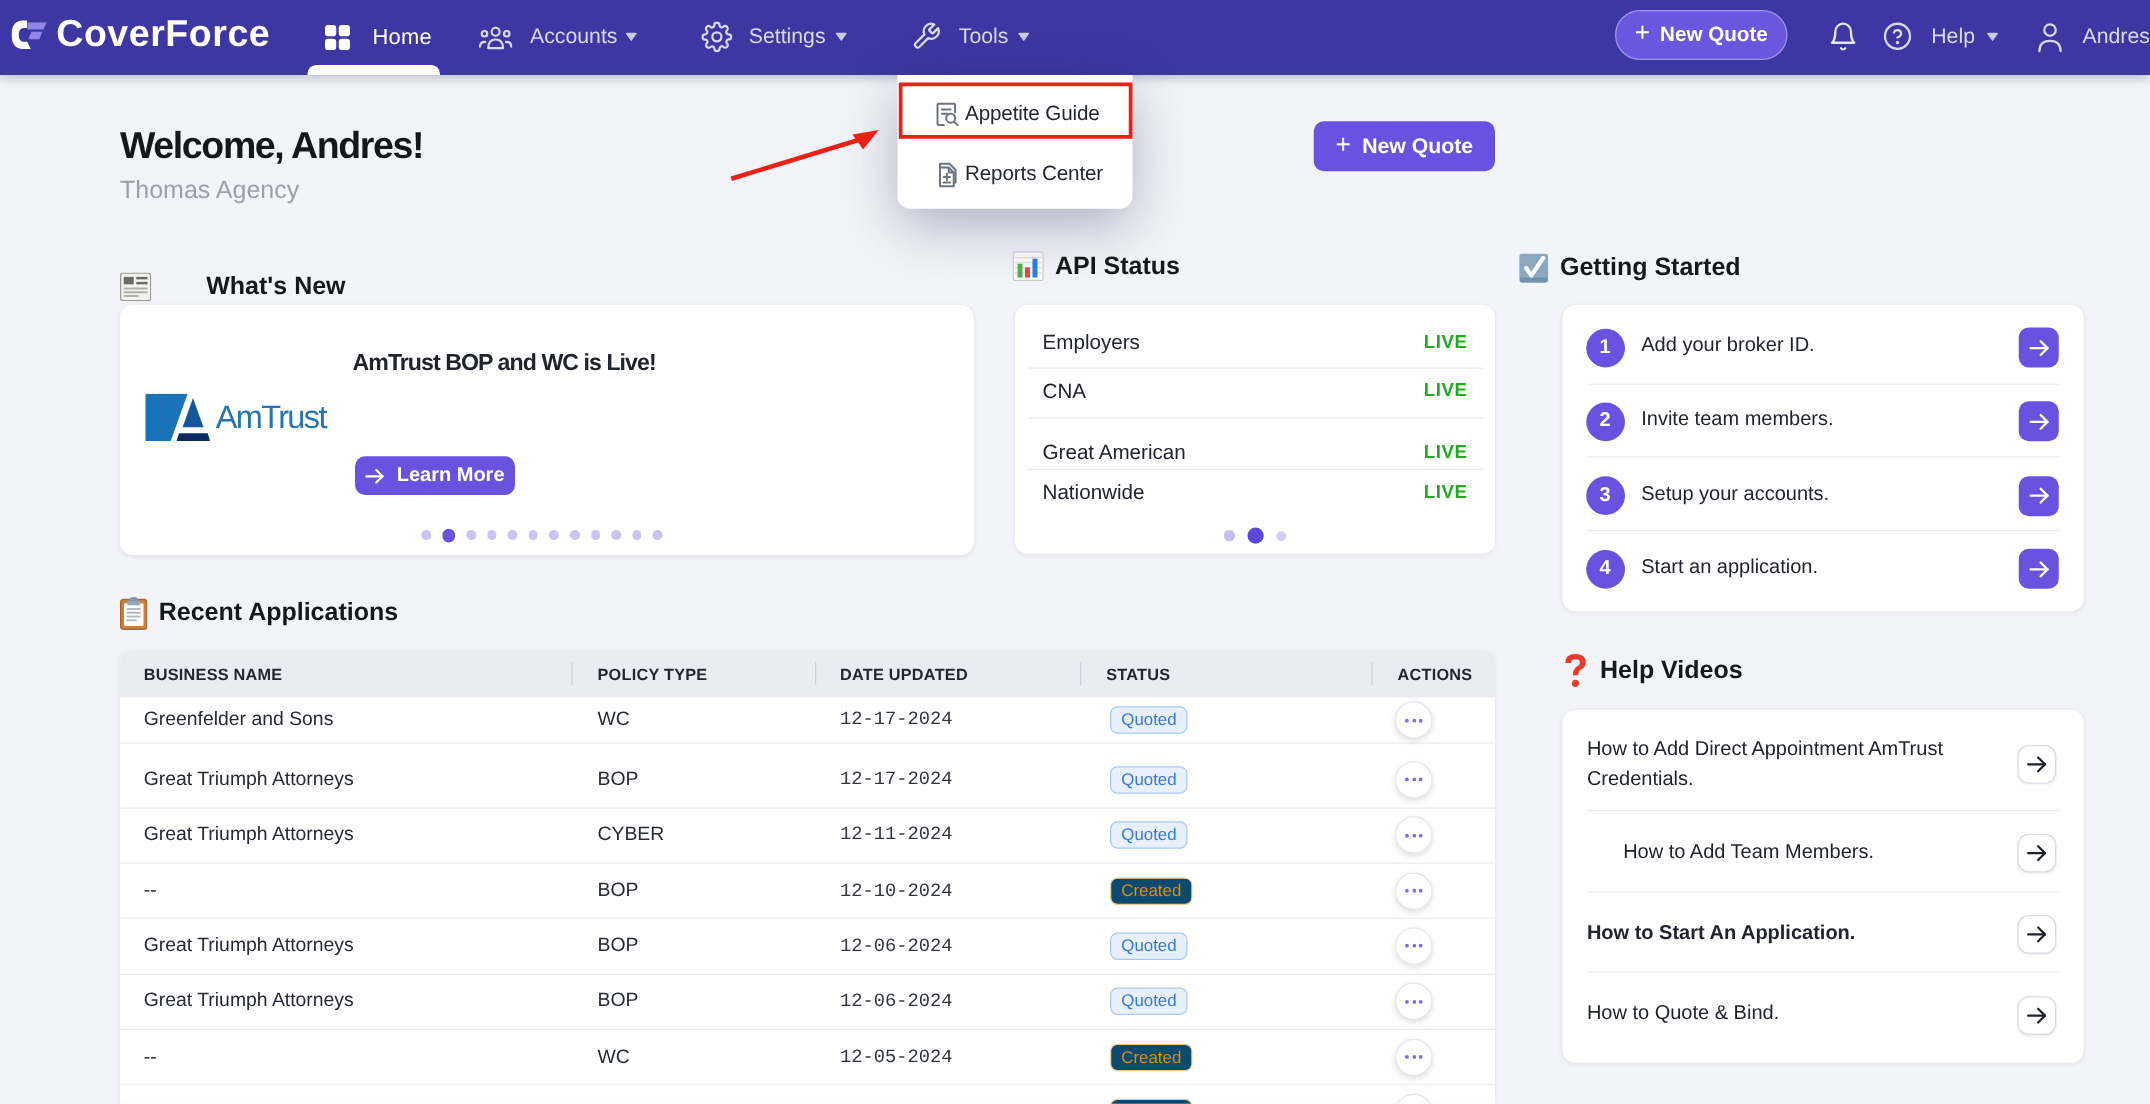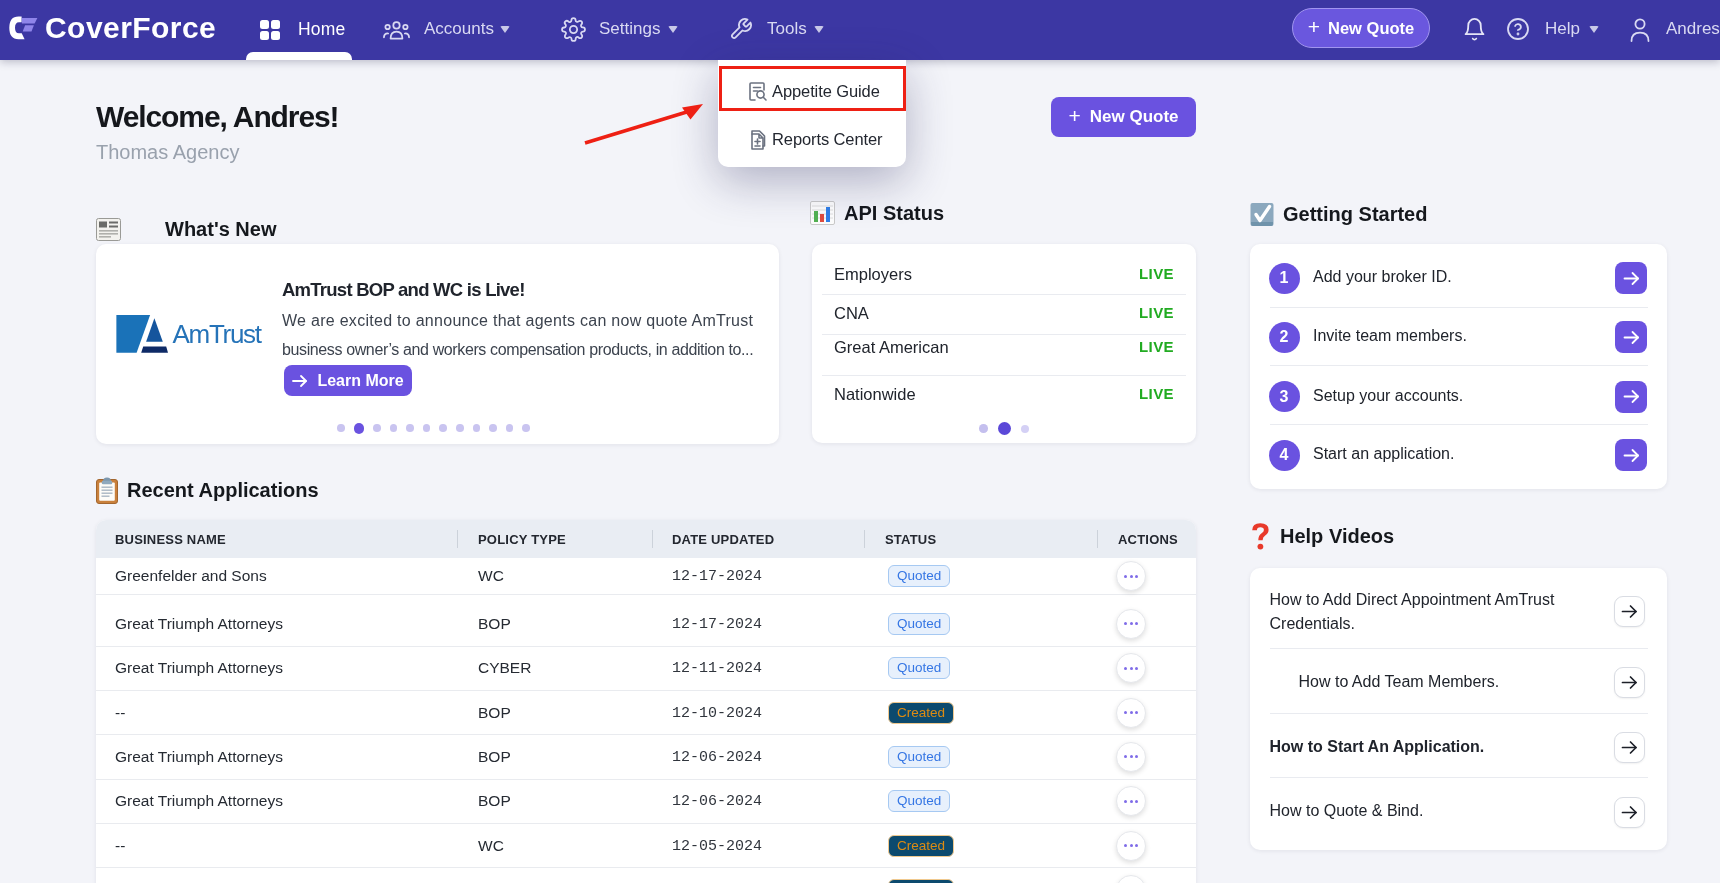--- a/index.html
+++ b/index.html
@@ -115,21 +115,21 @@
       <line x1="2" y1="5" x2="23" y2="5" stroke="#dedede"></line>
       <line x1="2" y1="9" x2="23" y2="9" stroke="#dedede"></line>
       <line x1="2" y1="13" x2="23" y2="13" stroke="#dedede"></line>
       <line x1="2" y1="17" x2="23" y2="17" stroke="#dedede"></line>
       <rect x="4" y="10" width="4" height="11" fill="#52b152"></rect>
       <rect x="10" y="13" width="4" height="8" fill="#e04b3e"></rect>
       <rect x="16" y="6" width="4" height="15" fill="#2f7ee8"></rect>
     </svg>
   <span>API Status</span>
 </div>
-<div class="ttl" style="left:1250px;top:201px;height:26px;">
+<div class="ttl" style="left:1215px;top:201px;height:26px;">
   <svg width="24" height="25" viewBox="0 0 24 25">
       <rect x="0.5" y="1" width="23" height="23" rx="2" fill="#8ba8be"></rect>
       <path d="M1 20 L23 20 L23 22 Q23 24 21 24 L3 24 Q1 24 1 22 Z" fill="#6f93ab"></path>
       <path d="M6 12.5 L10 18.5 L19.5 4.5" fill="none" stroke="#ffffff" stroke-width="3.4" stroke-linecap="round" stroke-linejoin="round"></path>
     </svg>
   <span>Getting Started</span>
 </div>
 <div class="ttl" style="left:96px;top:476px;height:28px;">
   <svg width="22" height="27" viewBox="0 0 22 27">
       <rect x="0.5" y="2.5" width="21" height="24" rx="2.5" fill="#c9803c" stroke="#a3662e"></rect>
@@ -152,21 +152,20 @@
 </div>
 
 <div class="card" id="c-whatsnew" style="left:96px;top:244px;width:683px;height:200px;">
   <svg class="abs" style="left:20px;top:71px;" width="150" height="38" viewBox="0 0 150 38">
     <path d="M0.4 0 L34.1 0 L20.6 37.7 L0.4 37.7 Z" fill="#1a72b8"></path>
     <path d="M38.4 3.3 L46.8 26.8 L30.1 26.8 Z" fill="#15559d"></path>
     <path d="M27.2 31.5 L50.2 31.5 L52 37.7 L25.2 37.7 Z" fill="#0e2a66"></path>
     <text x="56.5" y="27.5" font-family="Liberation Sans, sans-serif" font-size="26" letter-spacing="-1.3" fill="#2573b8">AmTrust</text>
   </svg>
   <div class="abs" style="left:186px;top:35px;font-size:18.5px;font-weight:700;color:#20242c;letter-spacing:-0.75px;">AmTrust BOP and WC is Live!</div>
-  <div class="abs" style="left:186px;top:62px;font-size:16px;line-height:29px;color:#3c434e;white-space:nowrap;letter-spacing:-0.1px;"><span style="letter-spacing:0.28px;">We are excited to announce that agents can now quote AmTrust</span><br><span style="letter-spacing:-0.38px;">business owner’s and workers compensation products, in addition to...</span></div>
   <div class="abs pbtn" style="left:188px;top:121px;width:128px;height:31px;gap:9px;font-size:16px;font-weight:600;">
     <svg width="16" height="14" viewBox="0 0 16 14" fill="none" stroke="#fff" stroke-width="1.8" stroke-linecap="round" stroke-linejoin="round">
         <line x1="1" y1="7" x2="14" y2="7"></line>
         <path d="M9 2 L14 7 L9 12"></path>
       </svg>
     <span>Learn More</span>
   </div>
   <div class="abs" style="left:-4px;top:179px;width:683px;display:flex;justify-content:center;align-items:center;gap:9px;" id="wn-dots">
       <span class="dot"></span>
       <span class="dot" style="width:10.5px;height:10.5px;background:#6a52e0;"></span>
@@ -180,21 +179,21 @@
       <span class="dot"></span>
       <span class="dot"></span>
       <span class="dot"></span>
     </div>
 </div>
 <div class="card" id="c-api" style="left:812px;top:244px;width:384px;height:199px;">
   <div class="abs" style="left:22px;top:21px;width:340px;height:20px;font-size:16.5px;color:#20242c;">Employers<span style="float:right;color:#22ab22;font-weight:700;font-size:15px;letter-spacing:0.4px;">LIVE</span></div>
   <div class="sep" style="left:10px;top:50px;width:364px;"></div>
   <div class="abs" style="left:22px;top:60px;width:340px;height:20px;font-size:16.5px;color:#20242c;">CNA<span style="float:right;color:#22ab22;font-weight:700;font-size:15px;letter-spacing:0.4px;">LIVE</span></div>
   <div class="sep" style="left:10px;top:90px;width:364px;"></div>
-  <div class="abs" style="left:22px;top:94px;width:340px;height:20px;font-size:16.5px;color:#20242c;">Great American<span style="float:right;color:#22ab22;font-weight:700;font-size:15px;letter-spacing:0.4px;">LIVE</span></div>
+  <div class="abs" style="left:22px;top:109px;width:340px;height:20px;font-size:16.5px;color:#20242c;">Great American<span style="float:right;color:#22ab22;font-weight:700;font-size:15px;letter-spacing:0.4px;">LIVE</span></div>
   <div class="sep" style="left:10px;top:131px;width:364px;"></div>
   <div class="abs" style="left:22px;top:141px;width:340px;height:20px;font-size:16.5px;color:#20242c;">Nationwide<span style="float:right;color:#22ab22;font-weight:700;font-size:15px;letter-spacing:0.4px;">LIVE</span></div>
   <div class="abs" style="left:167px;top:178px;width:50px;display:flex;align-items:center;justify-content:space-between;">
     <span style="width:8.6px;height:8.6px;border-radius:50%;background:#c4bfee;"></span>
     <span style="width:13px;height:13px;border-radius:50%;background:#5b48d8;"></span>
     <span style="width:8px;height:8px;border-radius:50%;background:#d4d0f5;"></span>
   </div>
 </div>
 <div class="card" id="c-gs" style="left:1250px;top:244px;width:417px;height:245px;">
   <div class="gscirc" style="top:18.5px;">1</div>

